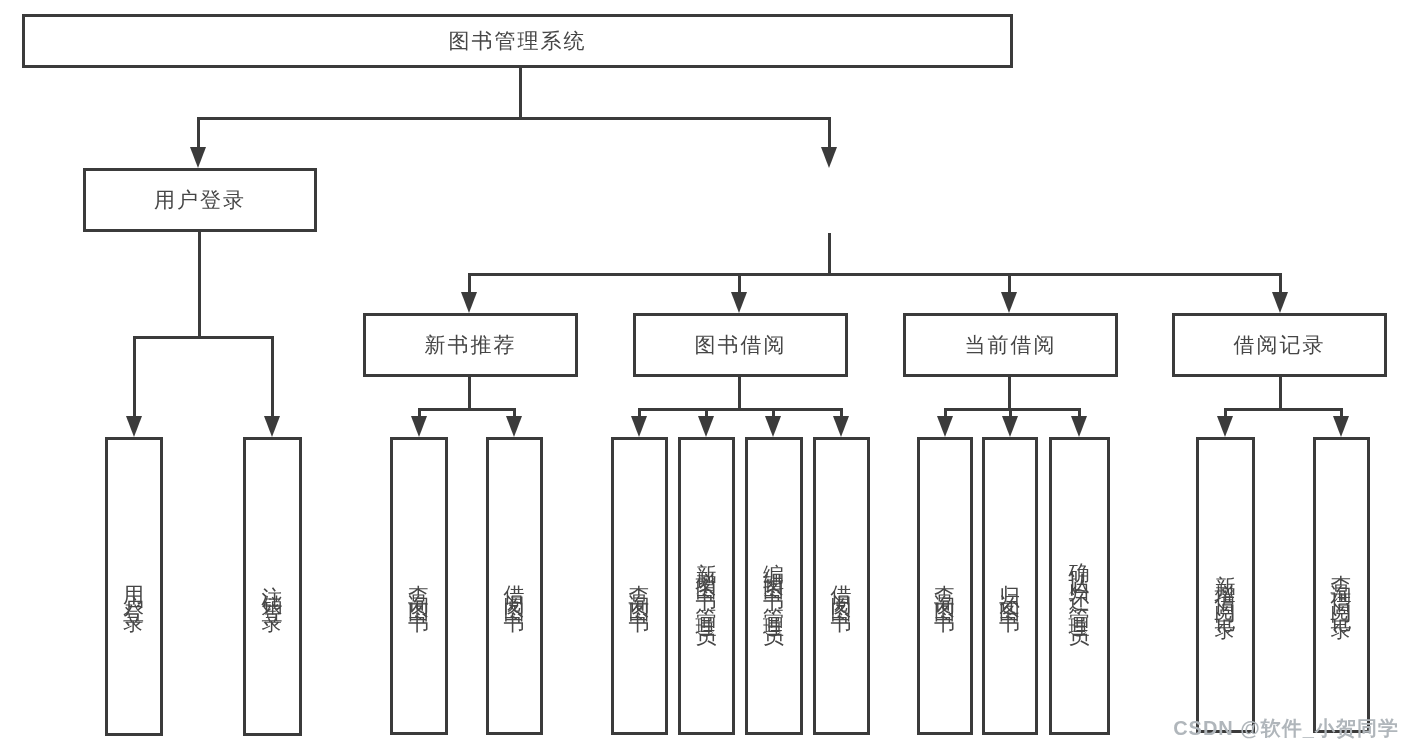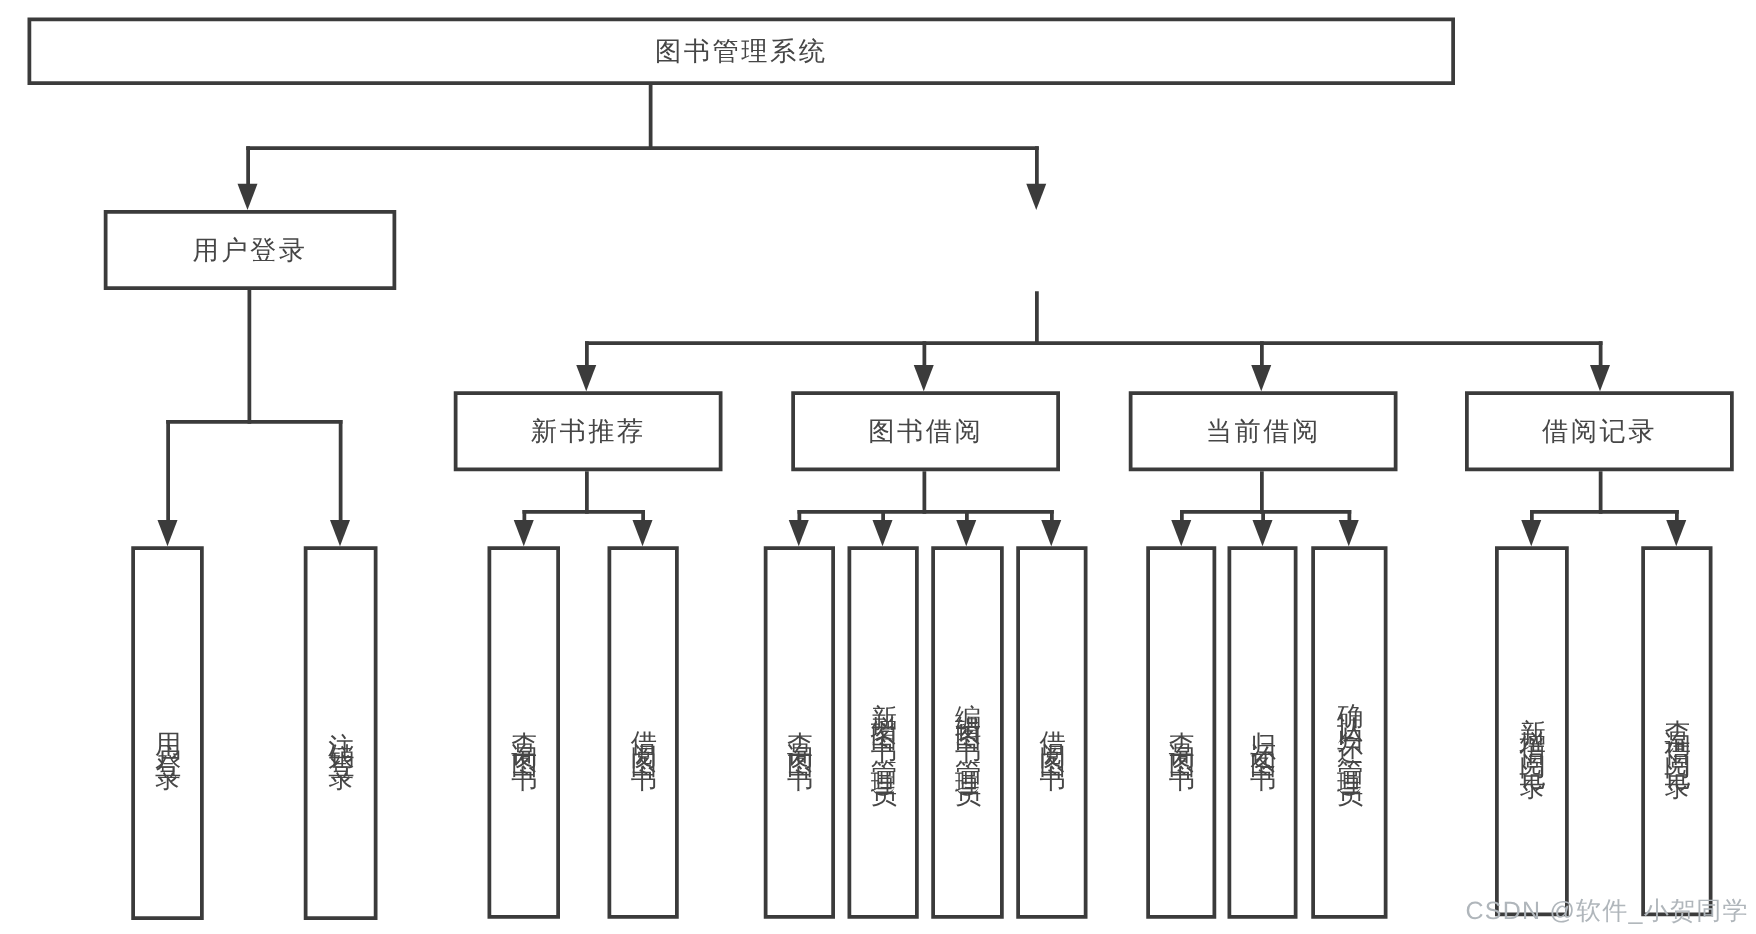--- a/index.html
+++ b/index.html
@@ -25,29 +25,29 @@
   }
   .vl{position:absolute;width:3px;background:var(--line);}
   .hl{position:absolute;height:3px;background:var(--line);}
   .arrow{
     position:absolute;width:0;height:0;
     border-left:8px solid transparent;border-right:8px solid transparent;
     border-top:21px solid var(--line);
   }
   #watermark{
     position:absolute;right:6px;bottom:5px;font-size:20px;
-    color:var(--wm);letter-spacing:1px;white-space:nowrap;z-index:5;
+    color:var(--wm);letter-spacing:1px;white-space:nowrap;z-index:5;font-weight:bold;
   }
 </style>
 </head>
 <body>
 
 <div id="canvas">
 
-  <div class="box hbox" style="left:22px;top:14px;width:1142px;height:54px;">图书管理系统</div>
+  <div class="box hbox" style="left:22px;top:14px;width:991px;height:54px;">图书管理系统</div>
 
   <div class="box hbox" style="left:83px;top:168px;width:234px;height:64px;">用户登录</div>
 
 
   <div class="box hbox" style="left:363px;top:313px;width:215px;height:64px;">新书推荐</div>
 
   <div class="box hbox" style="left:633px;top:313px;width:215px;height:64px;">图书借阅</div>
 
   <div class="box hbox" style="left:903px;top:313px;width:215px;height:64px;">当前借阅</div>
 

